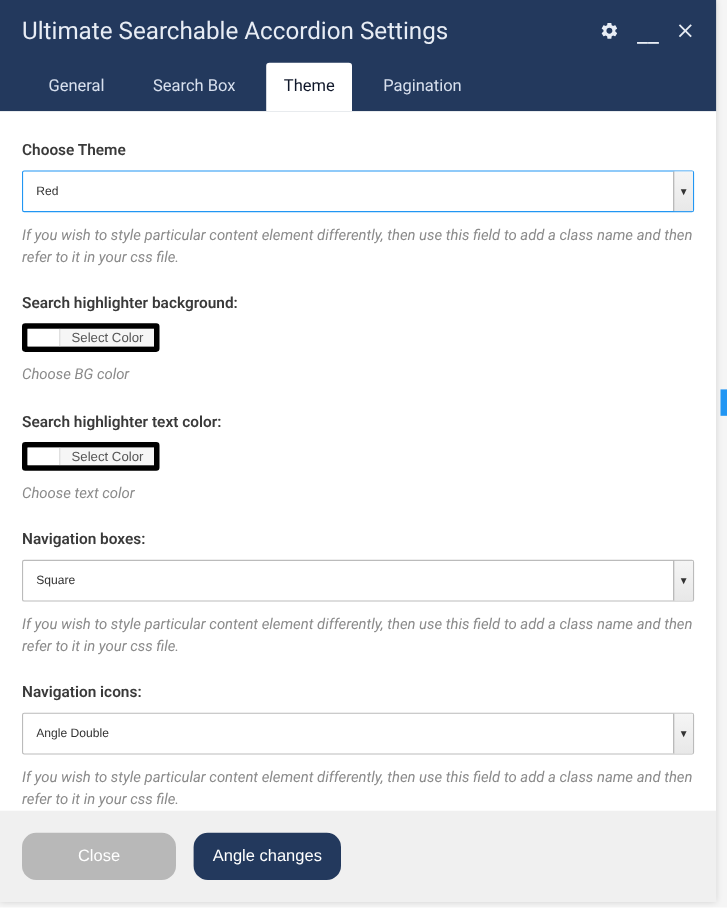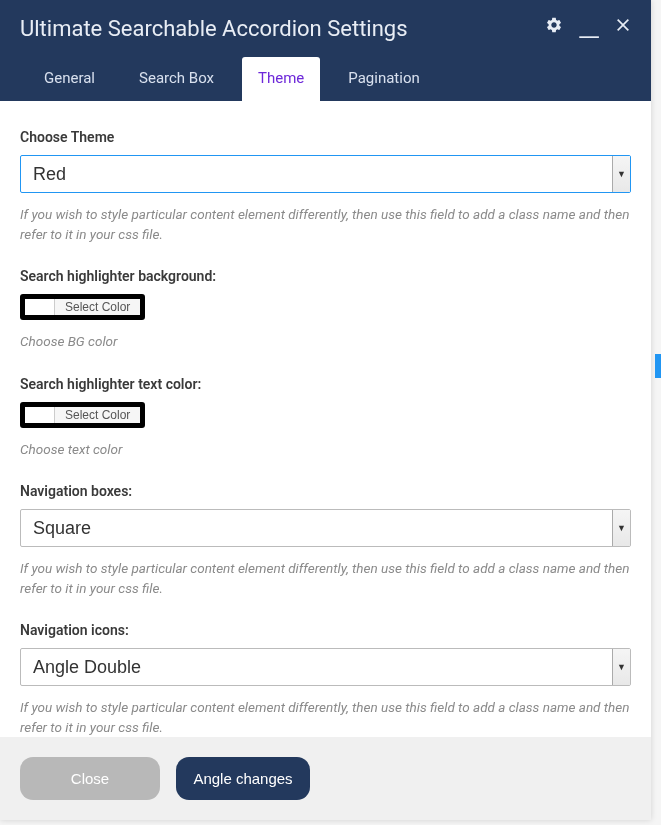--- a/index.html
+++ b/index.html
@@ -26,21 +26,21 @@
       height: 24px;
       background: #2196f3;
     }
     .header {
       background: #23395d;
       color: #fff;
       padding: 16px 20px 0 20px;
     }
     .header-top {
       display: flex;
-      align-items: flex-start;
+      align-items: flex-end;
       justify-content: space-between;
       margin-bottom: 16px;
     }
     .title {
       font-size: 22px;
       font-weight: 400;
       color: #e8edf5;
     }
     .header-icons {
       display: flex;
@@ -61,21 +61,21 @@
     }
     .tab {
       padding: 12px 16px 14px 16px;
       font-size: 15px;
       color: #d8e0ee;
       cursor: pointer;
       border-radius: 3px 3px 0 0;
     }
     .tab.active {
       background: #fff;
-      color: #6d28d9;
+      color: #0f172a;
     }
     .content {
       flex: 1;
       padding: 28px 20px 10px 20px;
       overflow: auto;
     }
     .field {
       margin-bottom: 24px;
     }
     .label {
@@ -84,21 +84,21 @@
       color: #3a3a3a;
       margin-bottom: 10px;
       display: block;
     }
     .select-wrap {
       position: relative;
     }
     select {
       width: 100%;
       padding: 8px 12px;
-      font-size: 18px;
+      font-size: 11px;
       border: 1px solid #bbb;
       border-radius: 2px;
       height: 38px;
       background: #fff;
       appearance: none;
       -webkit-appearance: none;
       color: #333;
     }
     select.focused {
       border: 1px solid #2196f3;

